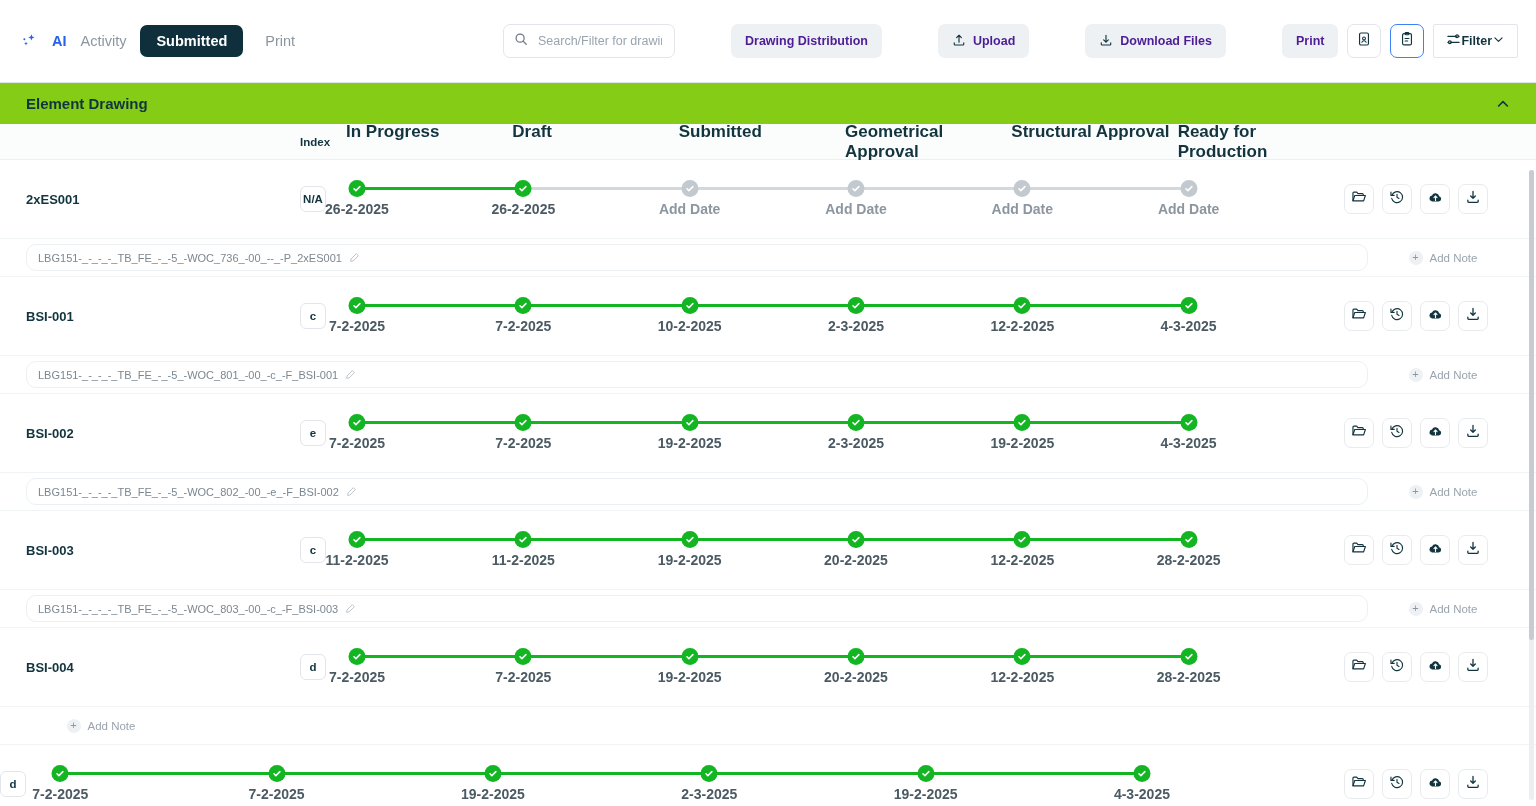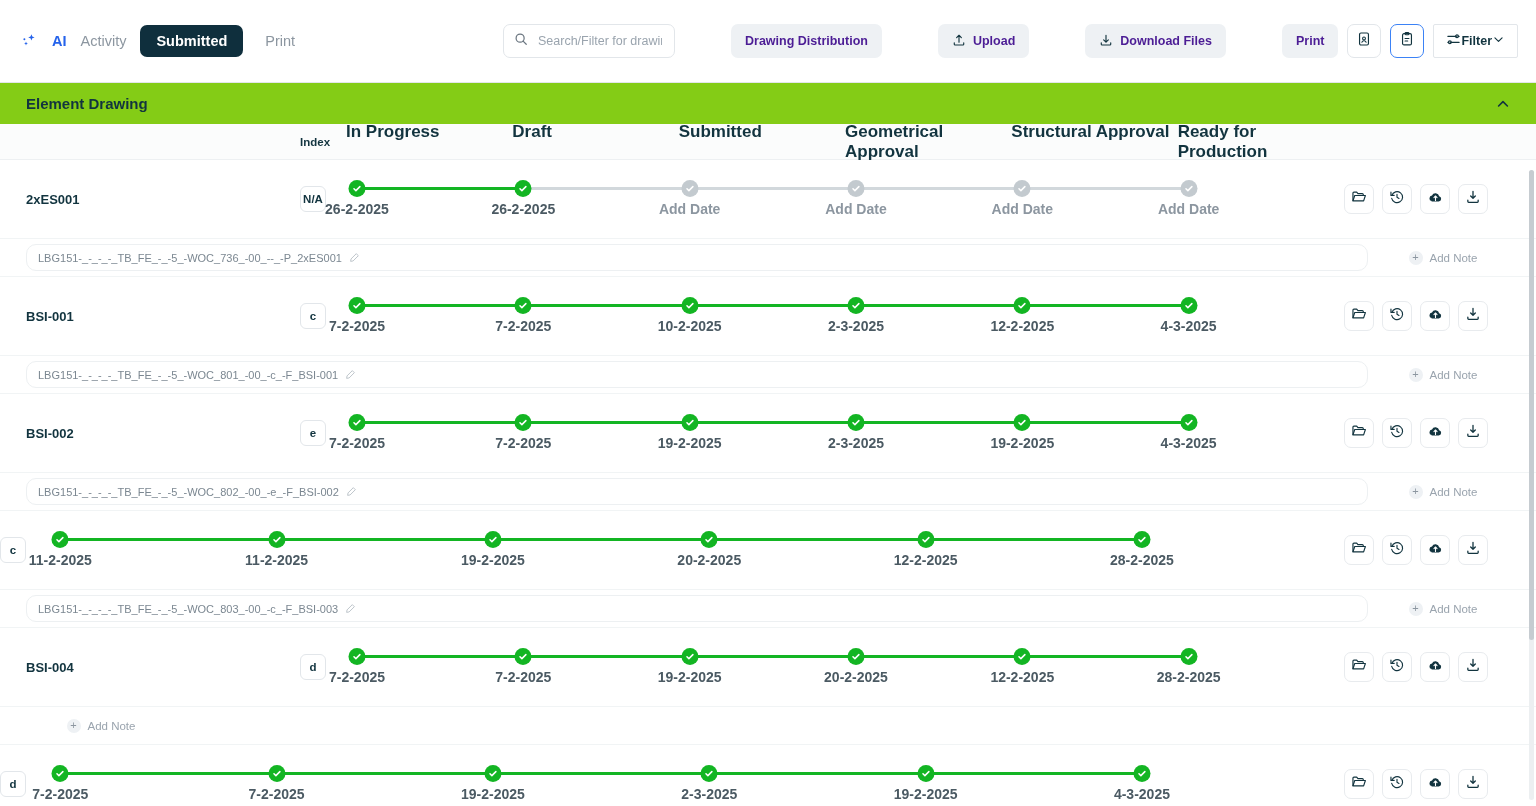--- a/index.html
+++ b/index.html
@@ -637,20 +637,21 @@
           <span><svg width="11" height="11" viewBox="0 0 14 14" fill="none">
               <path d="M9.3 2.1l2.6 2.6L5.2 11.4l-3.1.5.5-3.1 6.7-6.7z" stroke="#b4bcc3" stroke-width="1.1" stroke-linejoin="round"></path>
             </svg></span>
         </div>
         <div class="add-note">
           <span class="plus-circ">+</span>
           <span>Add Note</span>
         </div>
       </div>
       <div class="row">
+        <div class="c-name"><span class="row-name">BSI-003</span></div>
         <div class="c-index">
           <div class="idx-badge">c</div>
         </div>
         <div class="c-steps">
           <div class="track">
             <div class="seg" style="left: 1.1%; width: 16.6667%; background: rgb(19, 181, 35);"></div>
             <div class="seg" style="left: 17.7667%; width: 16.6667%; background: rgb(19, 181, 35);"></div>
             <div class="seg" style="left: 34.4333%; width: 16.6667%; background: rgb(19, 181, 35);"></div>
             <div class="seg" style="left: 51.1%; width: 16.6667%; background: rgb(19, 181, 35);"></div>
             <div class="seg" style="left: 67.7667%; width: 16.6667%; background: rgb(19, 181, 35);"></div>

